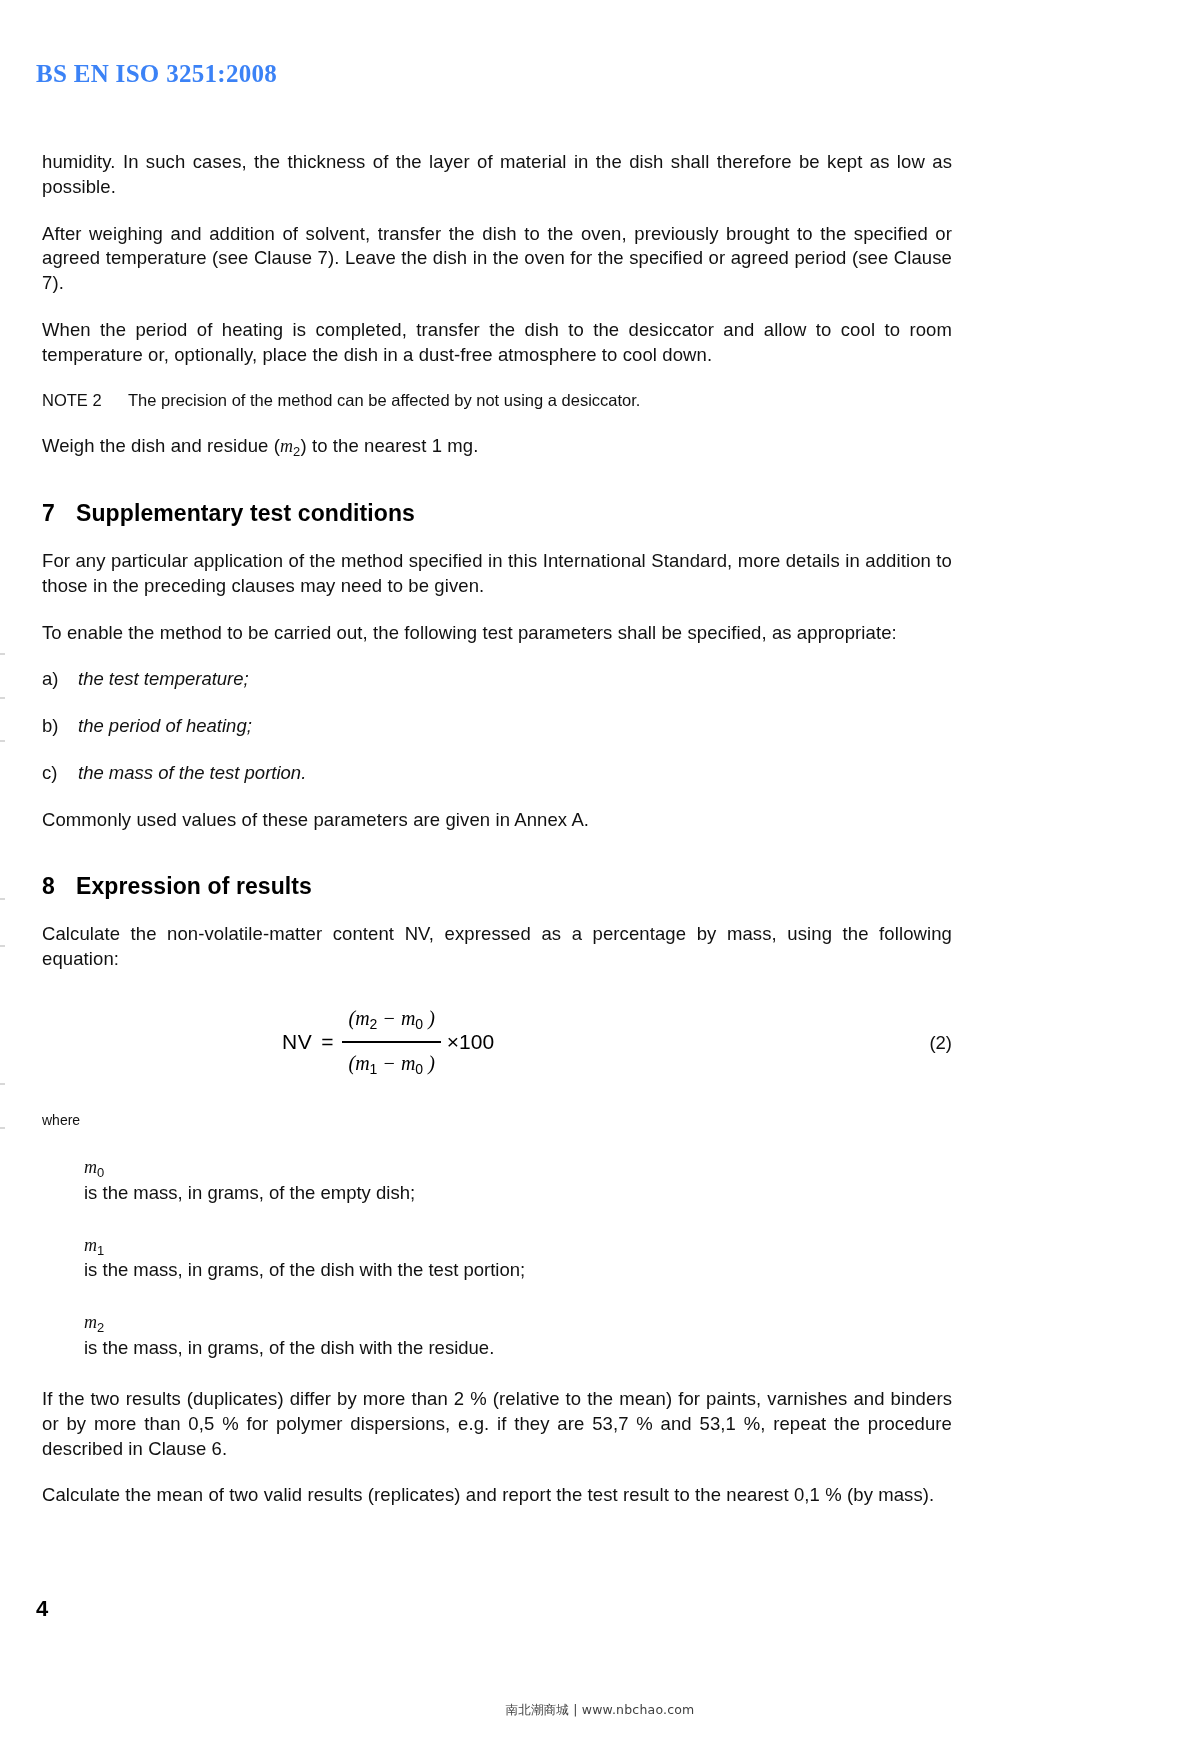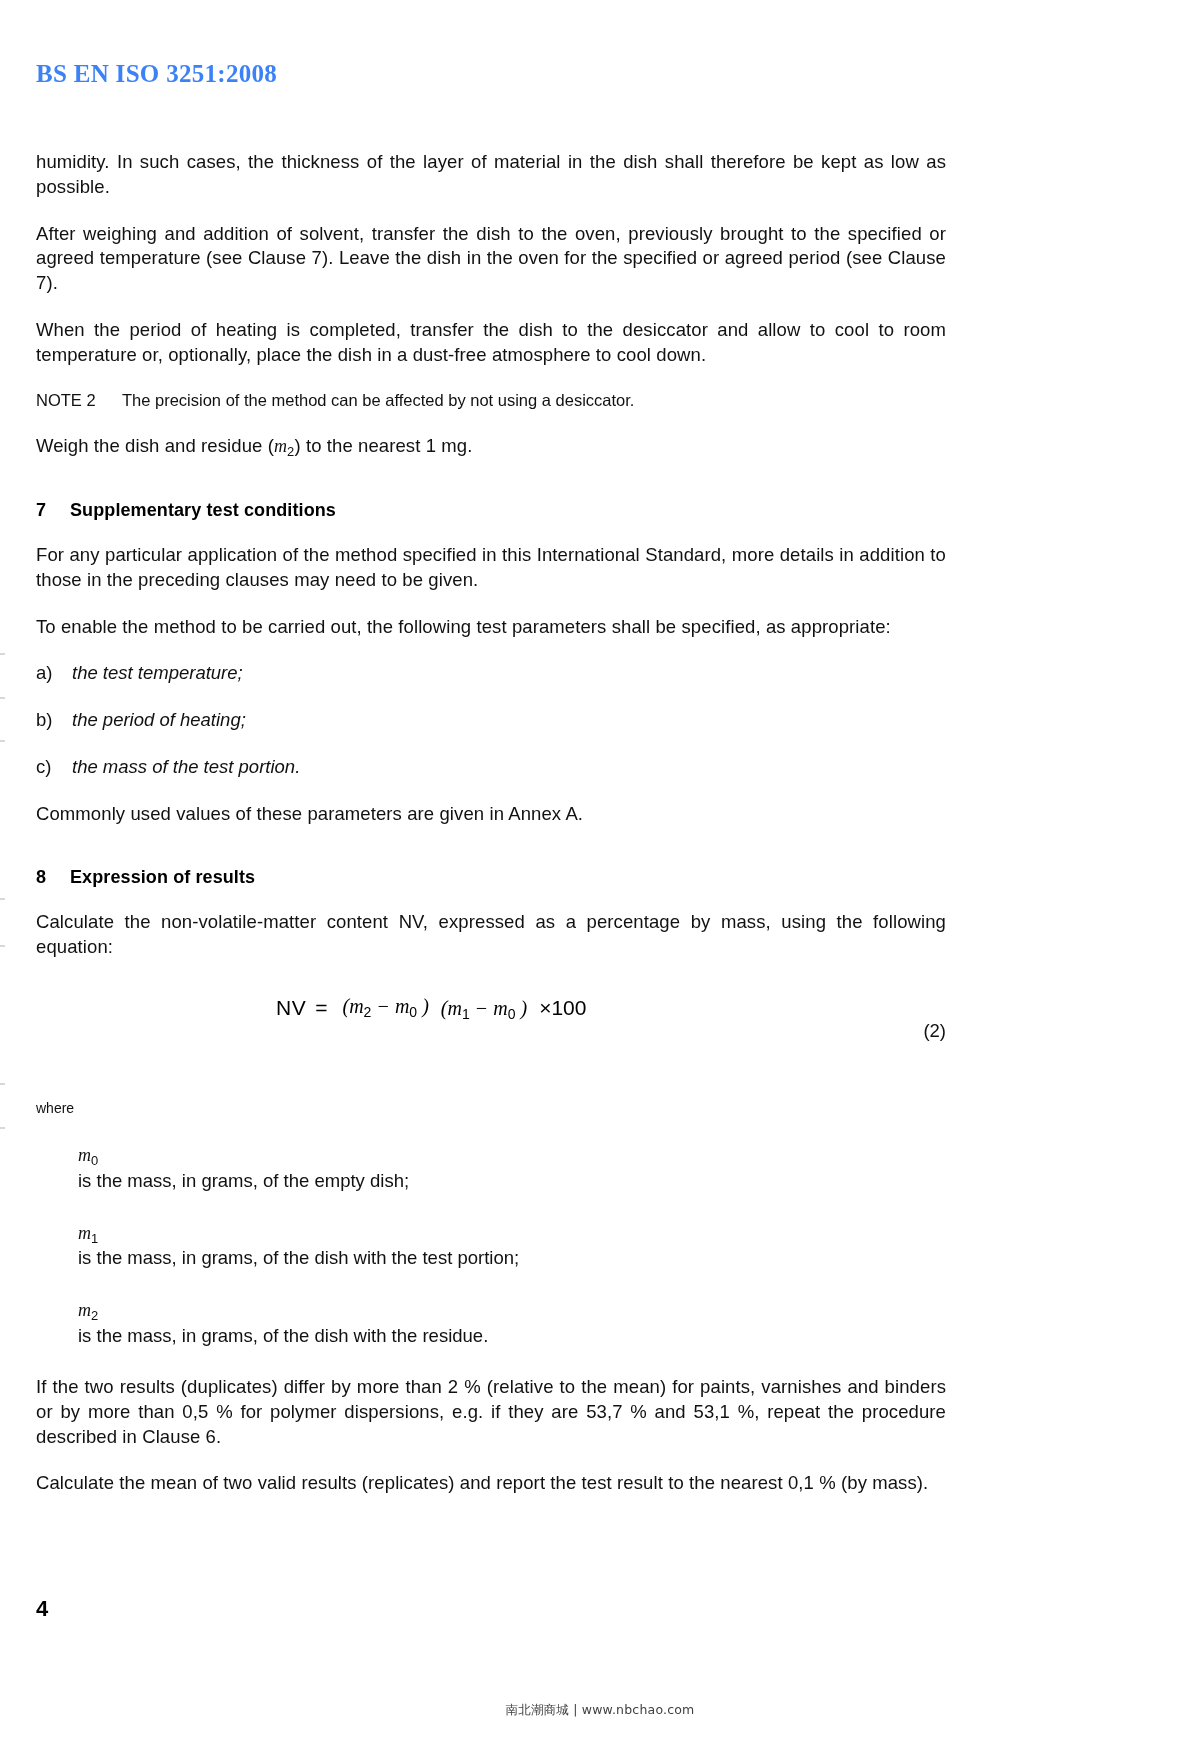--- a/index.html
+++ b/index.html
@@ -33,21 +33,21 @@
     font-family: "Liberation Serif", "DejaVu Serif", serif;
     font-weight: bold;
     font-size: 25px;
     letter-spacing: 0.3px;
     color: #3b82f6;
   }
 
   
   .content {
     position: absolute;
-    left: 36px;
+    left: 42px;
     top: 150px;
     width: 910px;
   }
 
   p.body-par {
     margin: 0 0 22px 0;
     font-size: 18.5px;
     line-height: 1.34;
     text-align: justify;
     text-justify: inter-word;
@@ -63,21 +63,21 @@
     line-height: 1.34;
     color: #111;
   }
   .note-label {
     display: inline-block;
     min-width: 86px;
   }
 
   h2.clause {
     margin: 40px 0 22px 0;
-    font-size: 18px;
+    font-size: 23px;
     font-weight: bold;
     line-height: 1.2;
     color: #000;
     letter-spacing: 0.1px;
   }
   h2.clause .num {
     display: inline-block;
     width: 34px;
   }
 
@@ -125,23 +125,24 @@
     font-size: 21px;
     letter-spacing: 0.5px;
   }
   .eq-eq {
     margin: 0 9px 0 9px;
     font-family: "Liberation Sans", sans-serif;
     font-size: 21px;
   }
   .frac {
     display: inline-flex;
-    flex-direction: row;
+    flex-direction: column;
     align-items: center;
     vertical-align: middle;
+    gap: 6px;
   }
   .frac .num-row,
   .frac .den-row {
     padding: 1px 6px;
     white-space: nowrap;
     font-family: "Liberation Serif", "DejaVu Serif", serif;
     font-style: italic;
     font-size: 20px;
   }
   .frac .num-row { padding-bottom: 3px; }

